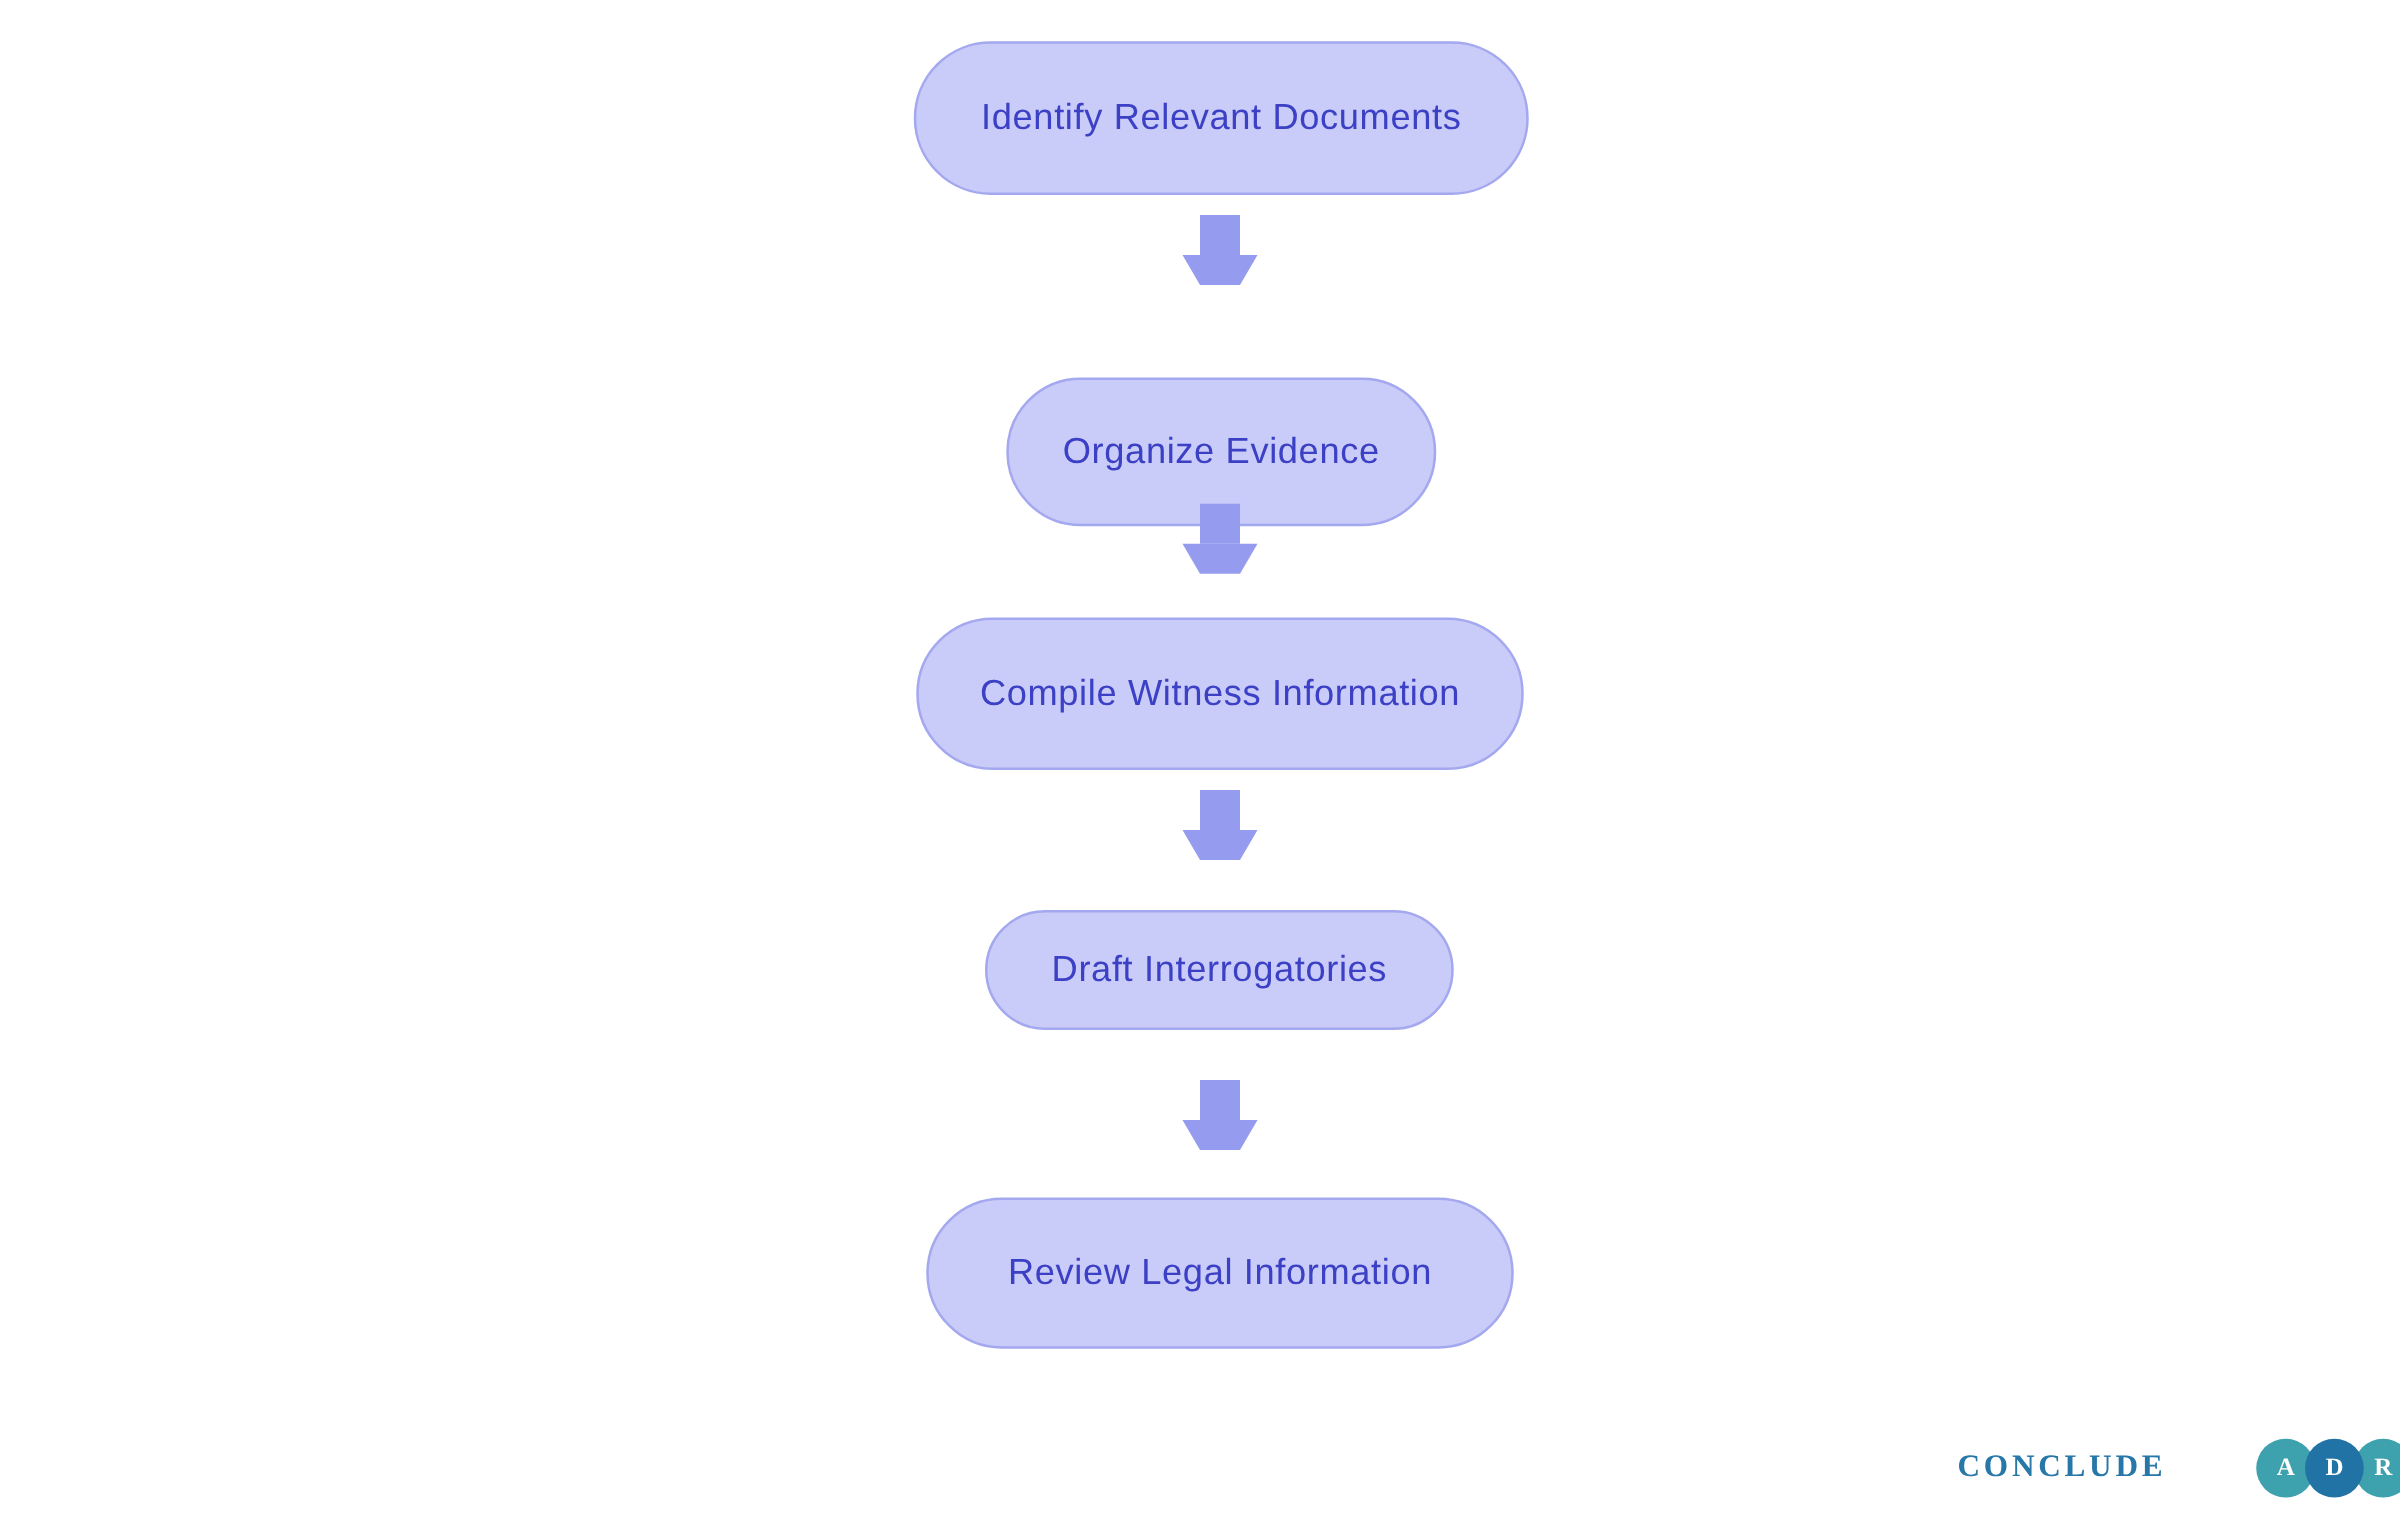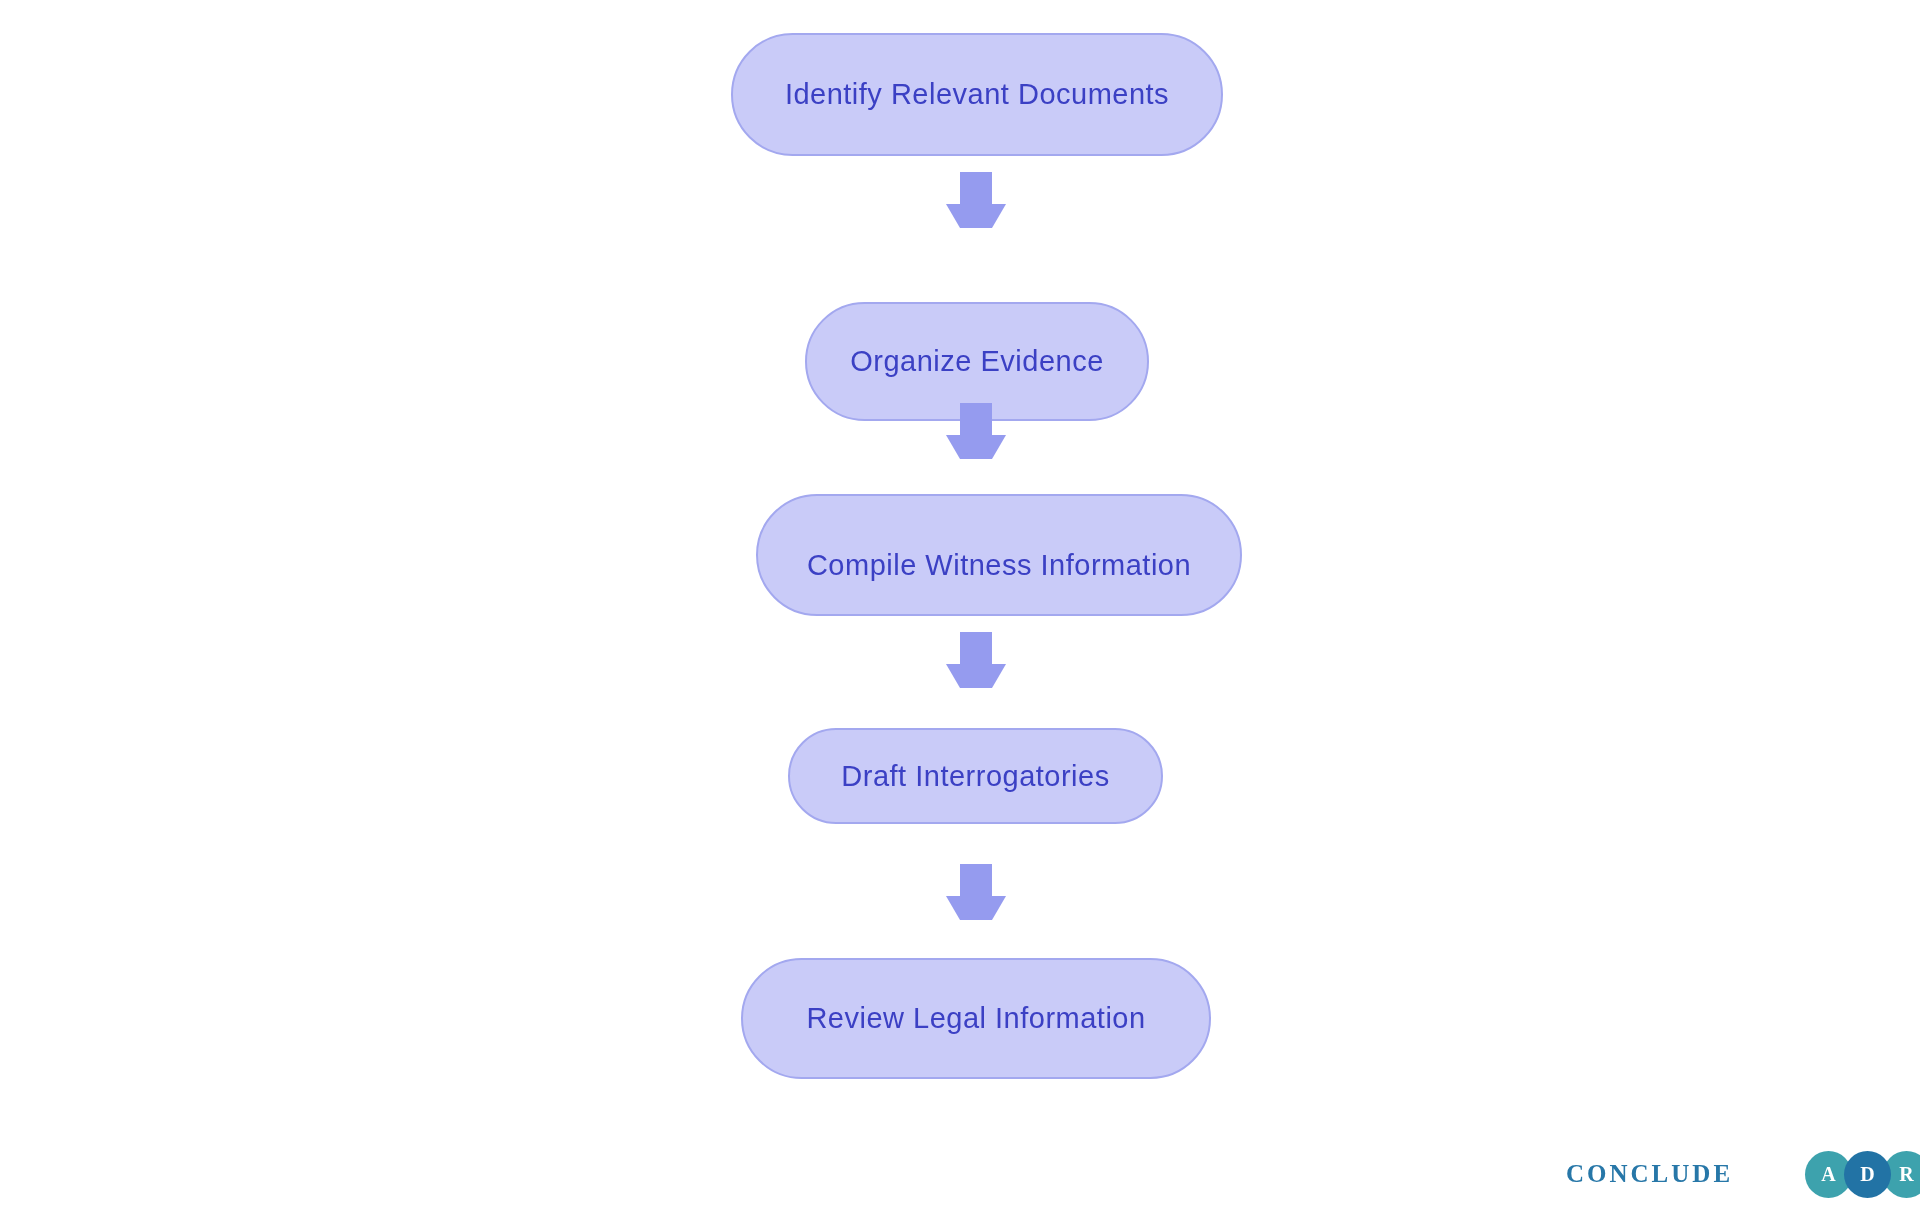--- a/index.html
+++ b/index.html
@@ -26,21 +26,21 @@
     border:2px solid var(--node-border);
     border-radius:62px;
     display:flex;align-items:center;justify-content:center;
     color:var(--node-text);
     font-size:29px;
     letter-spacing:0.5px;
     white-space:nowrap;
   }
   .node1{left:715px;top:17px;width:492px;height:123px;}
   .node2{left:789px;top:250px;width:344px;height:119px;margin-top:36px;}
-  .node3{left:740px;top:478px;width:486px;height:122px;align-items:flex-end;}
+  .node3{left:717px;top:478px;width:486px;height:122px;}
   .node4{left:772px;top:712px;width:375px;height:96px;}
   .node5{left:725px;top:942px;width:470px;height:121px;}
 
   .arrow{
     position:absolute;
     left:944px;           
     width:28px;
     display:flex;flex-direction:column;align-items:center;
   }
   .arrow .shaft{

